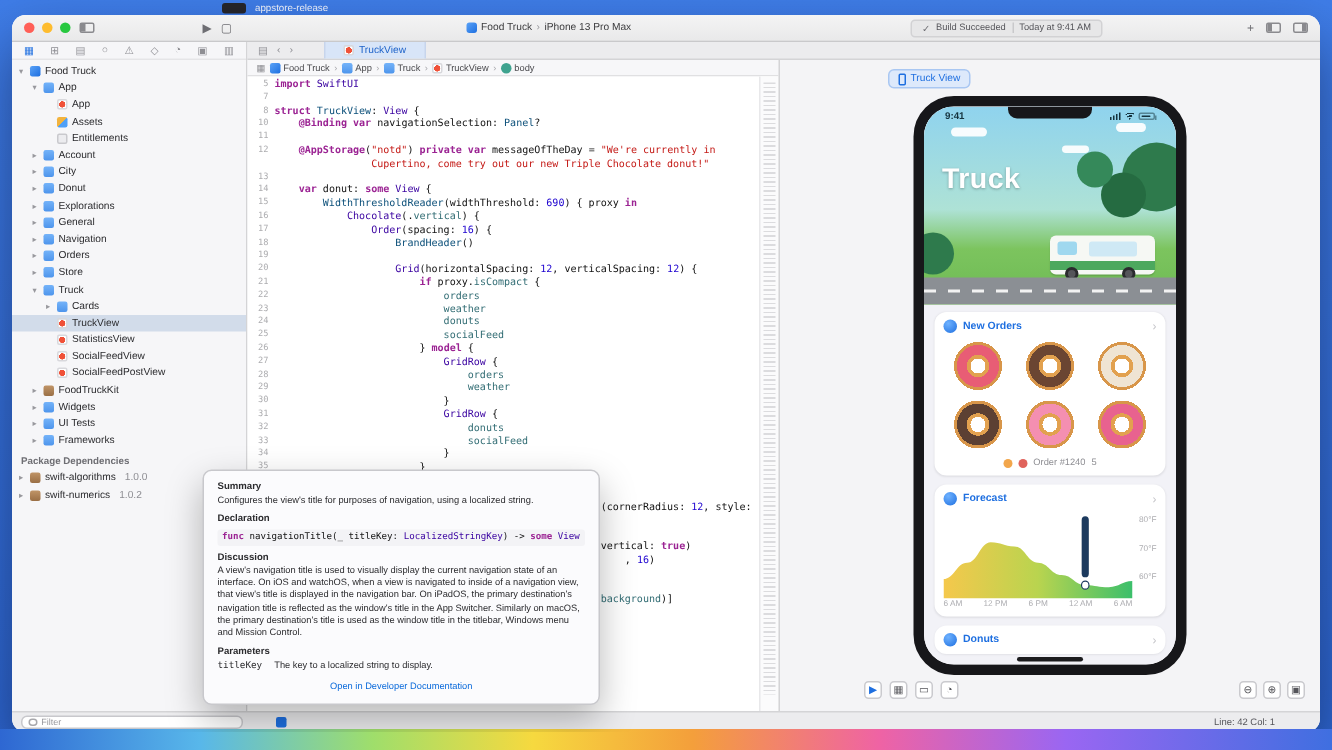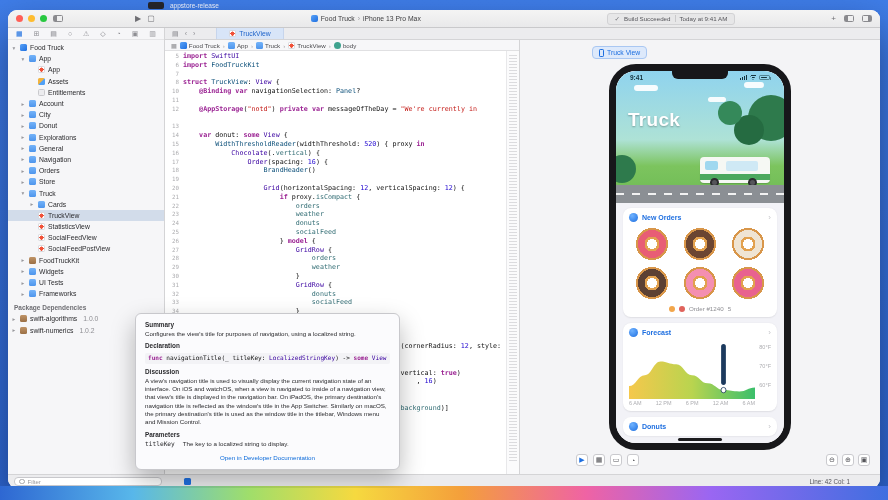--- a/index.html
+++ b/index.html
@@ -383,30 +383,29 @@
                 <span class="csep">›</span>
                 <span class="crumb">
                   <span class="fic ic-symbol"></span>
                   <span>body</span>
                 </span>
               </span>
           </div>
           <div class="code-wrap">
             <div class="code">
                 <div class="cl"><span class="ln">5</span><span class="ct"><span class="tk-k">import</span><span class="tk-p"> </span><span class="tk-t">SwiftUI</span></span></div>
-                <div class="cl"><span class="ln">6</span><span class="ct"><span class="tk-k">import</span><span class="tk-p"> </span><span class="tk-y">FoodTruckKit</span></span></div>
                 <div class="cl"><span class="ln">7</span><span class="ct"></span></div>
                 <div class="cl"><span class="ln">8</span><span class="ct"><span class="tk-k">struct</span><span class="tk-p"> </span><span class="tk-y">TruckView</span><span class="tk-p">: </span><span class="tk-t">View</span><span class="tk-p"> {</span></span></div>
                 <div class="cl"><span class="ln">10</span><span class="ct"><span>    </span><span class="tk-k">@Binding</span><span class="tk-p"> </span><span class="tk-k">var</span><span class="tk-p"> navigationSelection: </span><span class="tk-y">Panel</span><span class="tk-p">?</span></span></div>
                 <div class="cl"><span class="ln">11</span><span class="ct"></span></div>
                 <div class="cl"><span class="ln">12</span><span class="ct"><span>    </span><span class="tk-k">@AppStorage</span><span class="tk-p">(</span><span class="tk-s">"notd"</span><span class="tk-p">) </span><span class="tk-k">private</span><span class="tk-p"> </span><span class="tk-k">var</span><span class="tk-p"> messageOfTheDay = </span><span class="tk-s">"We're currently in</span></span></div>
-                <div class="cl"><span class="ln"></span></div>
+                <div class="cl"><span class="ln"></span><span class="ct"><span>                </span><span class="tk-s">Cupertino, come try out our new Triple Chocolate donut!"</span></span></div>
                 <div class="cl"><span class="ln">13</span><span class="ct"></span></div>
                 <div class="cl"><span class="ln">14</span><span class="ct"><span>    </span><span class="tk-k">var</span><span class="tk-p"> donut: </span><span class="tk-k">some</span><span class="tk-p"> </span><span class="tk-t">View</span><span class="tk-p"> {</span></span></div>
-                <div class="cl"><span class="ln">15</span><span class="ct"><span>        </span><span class="tk-y">WidthThresholdReader</span><span class="tk-p">(widthThreshold: </span><span class="tk-d">520</span><span class="tk-p">) { proxy </span><span class="tk-k">in</span></span></div>
+                <div class="cl"><span class="ln">15</span><span class="ct"><span>        </span><span class="tk-y">WidthThresholdReader</span><span class="tk-p">(widthThreshold: </span><span class="tk-d">690</span><span class="tk-p">) { proxy </span><span class="tk-k">in</span></span></div>
                 <div class="cl"><span class="ln">16</span><span class="ct"><span>            </span><span class="tk-t">Chocolate</span><span class="tk-p">(.</span><span class="tk-m">vertical</span><span class="tk-p">) {</span></span></div>
                 <div class="cl"><span class="ln">17</span><span class="ct"><span>                </span><span class="tk-t">Order</span><span class="tk-p">(spacing: </span><span class="tk-d">16</span><span class="tk-p">) {</span></span></div>
                 <div class="cl"><span class="ln">18</span><span class="ct"><span>                    </span><span class="tk-y">BrandHeader</span><span class="tk-p">()</span></span></div>
                 <div class="cl"><span class="ln">19</span><span class="ct"></span></div>
                 <div class="cl"><span class="ln">20</span><span class="ct"><span>                    </span><span class="tk-t">Grid</span><span class="tk-p">(horizontalSpacing: </span><span class="tk-d">12</span><span class="tk-p">, verticalSpacing: </span><span class="tk-d">12</span><span class="tk-p">) {</span></span></div>
                 <div class="cl"><span class="ln">21</span><span class="ct"><span>                        </span><span class="tk-k">if</span><span class="tk-p"> proxy.</span><span class="tk-m">isCompact</span><span class="tk-p"> {</span></span></div>
                 <div class="cl"><span class="ln">22</span><span class="ct"><span>                            </span><span class="tk-m">orders</span></span></div>
                 <div class="cl"><span class="ln">23</span><span class="ct"><span>                            </span><span class="tk-m">weather</span></span></div>
                 <div class="cl"><span class="ln">24</span><span class="ct"><span>                            </span><span class="tk-m">donuts</span></span></div>
                 <div class="cl"><span class="ln">25</span><span class="ct"><span>                            </span><span class="tk-m">socialFeed</span></span></div>

